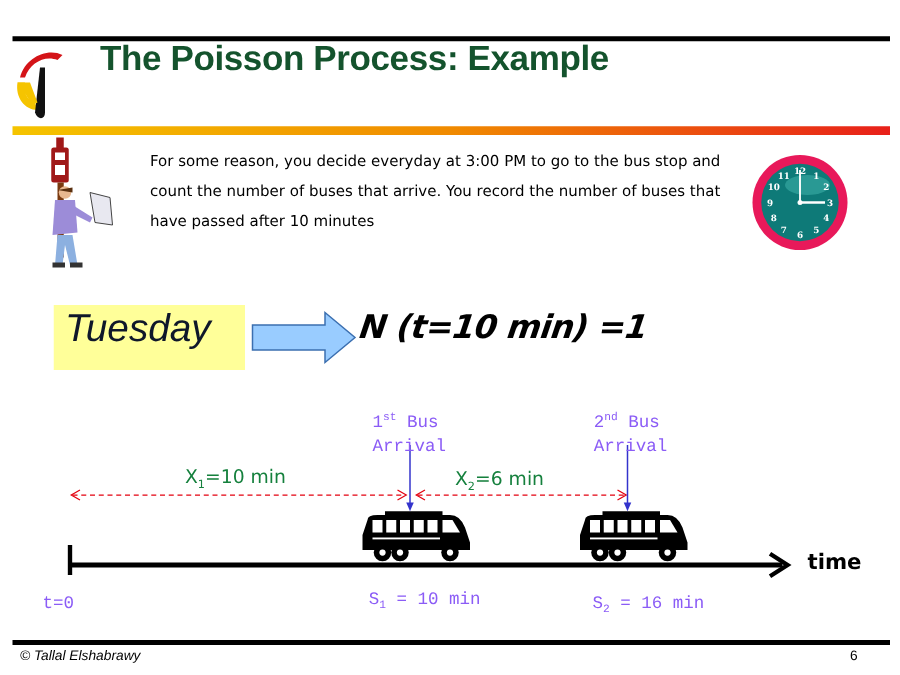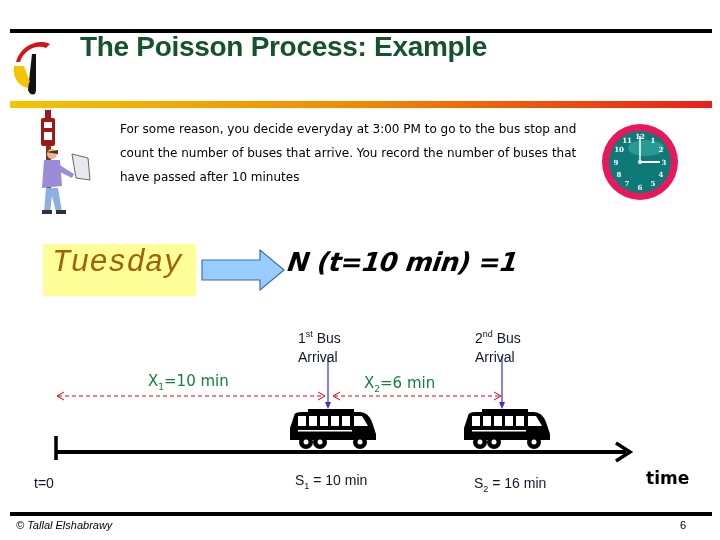--- a/index.html
+++ b/index.html
@@ -6,27 +6,27 @@
   body { width:720px; height:540px; position:relative; overflow:hidden; font-family:"DejaVu Sans", sans-serif; }
   .abs { position:absolute; }
   .top-rule { left:10px; top:29px; width:702px; height:4px; background:#000; }
   .grad-rule { left:10px; top:101px; width:702px; height:7px; background:linear-gradient(to right,#f5c400,#f08a00 50%,#e8201a); }
   .title { left:80px; top:31px; font-family:"Liberation Sans", sans-serif; font-weight:bold; font-size:28px; color:#14532d; letter-spacing:-0.3px; white-space:nowrap; }
   .logo { left:10px; top:36px; width:42px; height:64px; }
   .person { left:28px; top:108px; width:70px; height:110px; }
   .desc { left:120px; top:117px; width:480px; font-family:"DejaVu Sans", sans-serif; font-size:12px; line-height:24px; color:#000; }
   .clock { left:600px; top:122px; width:80px; height:80px; }
   .tuesday-box { left:43px; top:244px; width:153px; height:52px; background:#ffff99; }
-  .tuesday-text { left:52px; top:245px; font-family:Liberation Mono, monospace; font-style:italic; font-size:31px; color:#a16207; white-space:nowrap; }
+  .tuesday-text { left:52px; top:245px; font-family:Liberation Sans, sans-serif; font-style:italic; font-size:31px; color:#0f172a; white-space:nowrap; }
   .big-arrow { left:200px; top:248px; width:90px; height:44px; }
   .formula { left:288px; top:247px; font-family:"DejaVu Sans", sans-serif; font-style:italic; font-weight:bold; font-size:26px; color:#000; transform:skewX(-8deg); white-space:nowrap; letter-spacing:-0.5px; }
-  .label { font-family:Liberation Sans, sans-serif; font-size:14px; color:#0f172a; line-height:19px; white-space:nowrap; }
+  .label { font-family:Liberation Mono, monospace; font-size:14px; color:#8b5cf6; line-height:19px; white-space:nowrap; }
   .label-red { font-family:"DejaVu Sans", sans-serif; font-size:15px; color:#15803d; white-space:nowrap; }
   sup, sub { font-size:9px; }
-  .time-label { left:646px; top:440px; font-family:"DejaVu Sans", sans-serif; font-weight:bold; font-size:17px; color:#000;margin-top:28px; }
+  .time-label { left:646px; top:440px; font-family:"DejaVu Sans", sans-serif; font-weight:bold; font-size:17px; color:#000; }
   .bottom-rule { left:10px; top:512px; width:702px; height:4px; background:#000; }
   .footer-left { left:16px; top:519px; font-family:"Liberation Sans", sans-serif; font-style:italic; font-size:11px; color:#000; }
   .footer-right { left:680px; top:519px; font-family:"Liberation Sans", sans-serif; font-size:11px; color:#000; }
   svg { display:block; }
 </style>
 </head>
 <body>
 
 <div class="abs top-rule"></div>
 <div class="abs logo">

